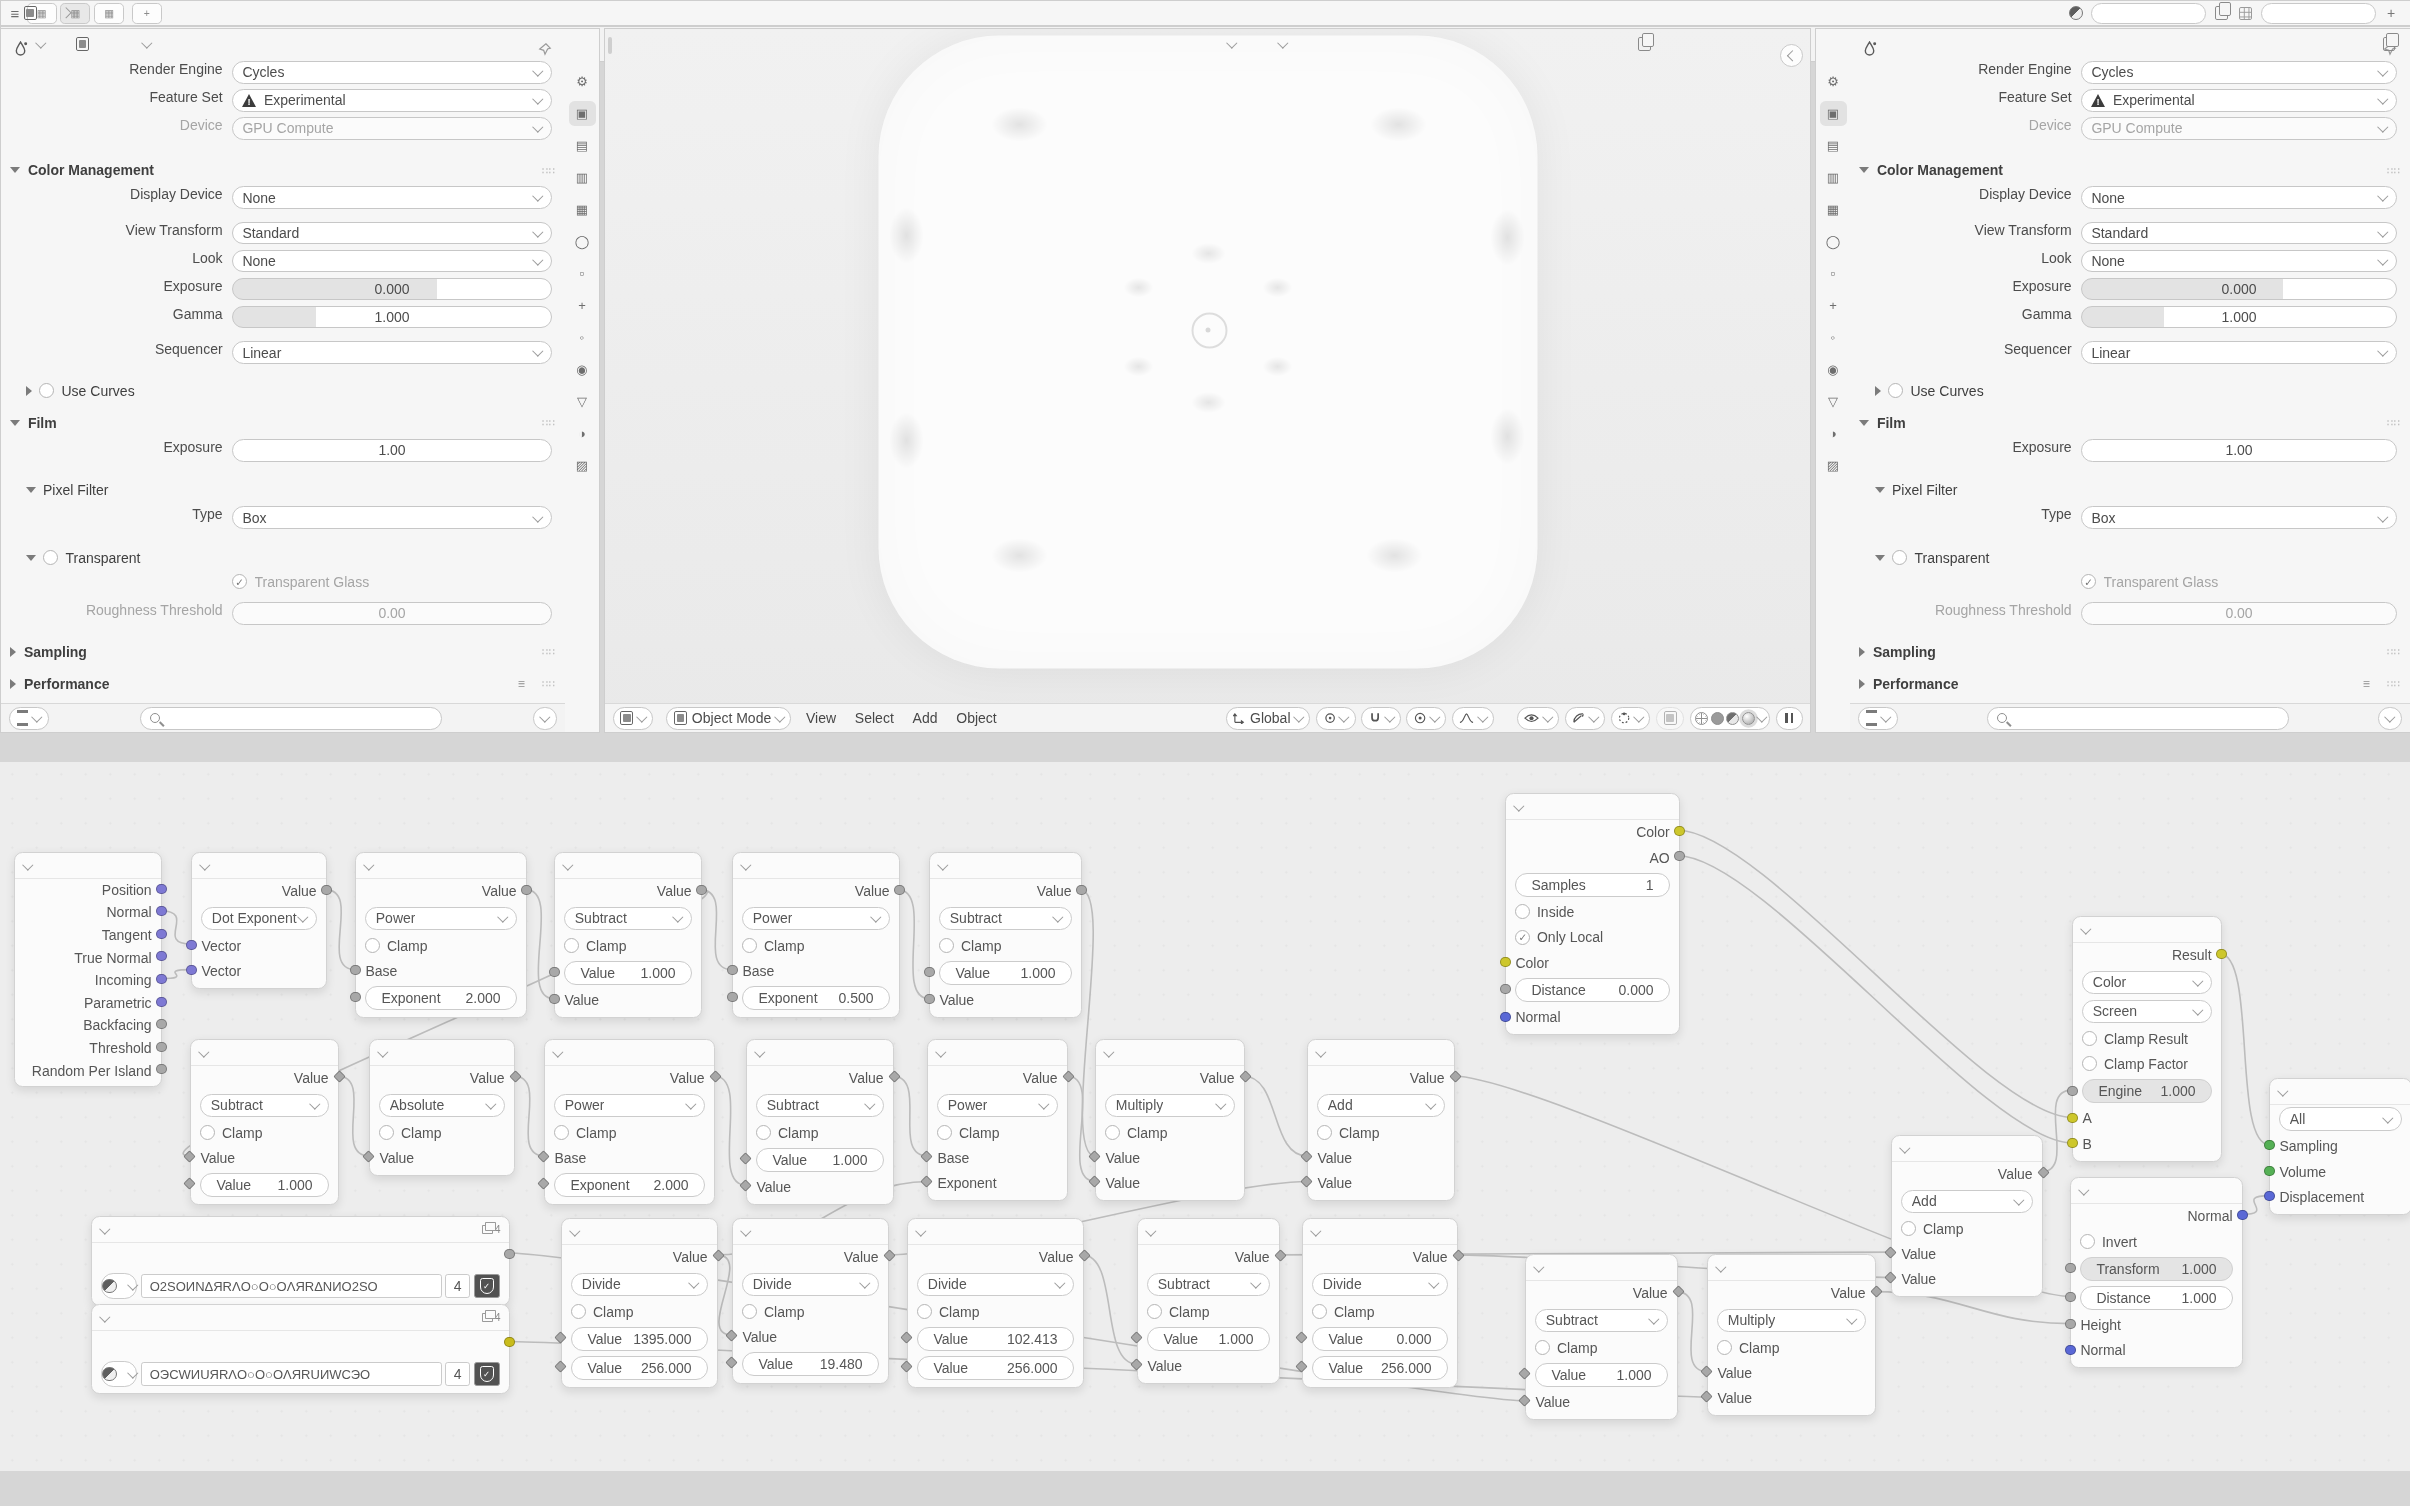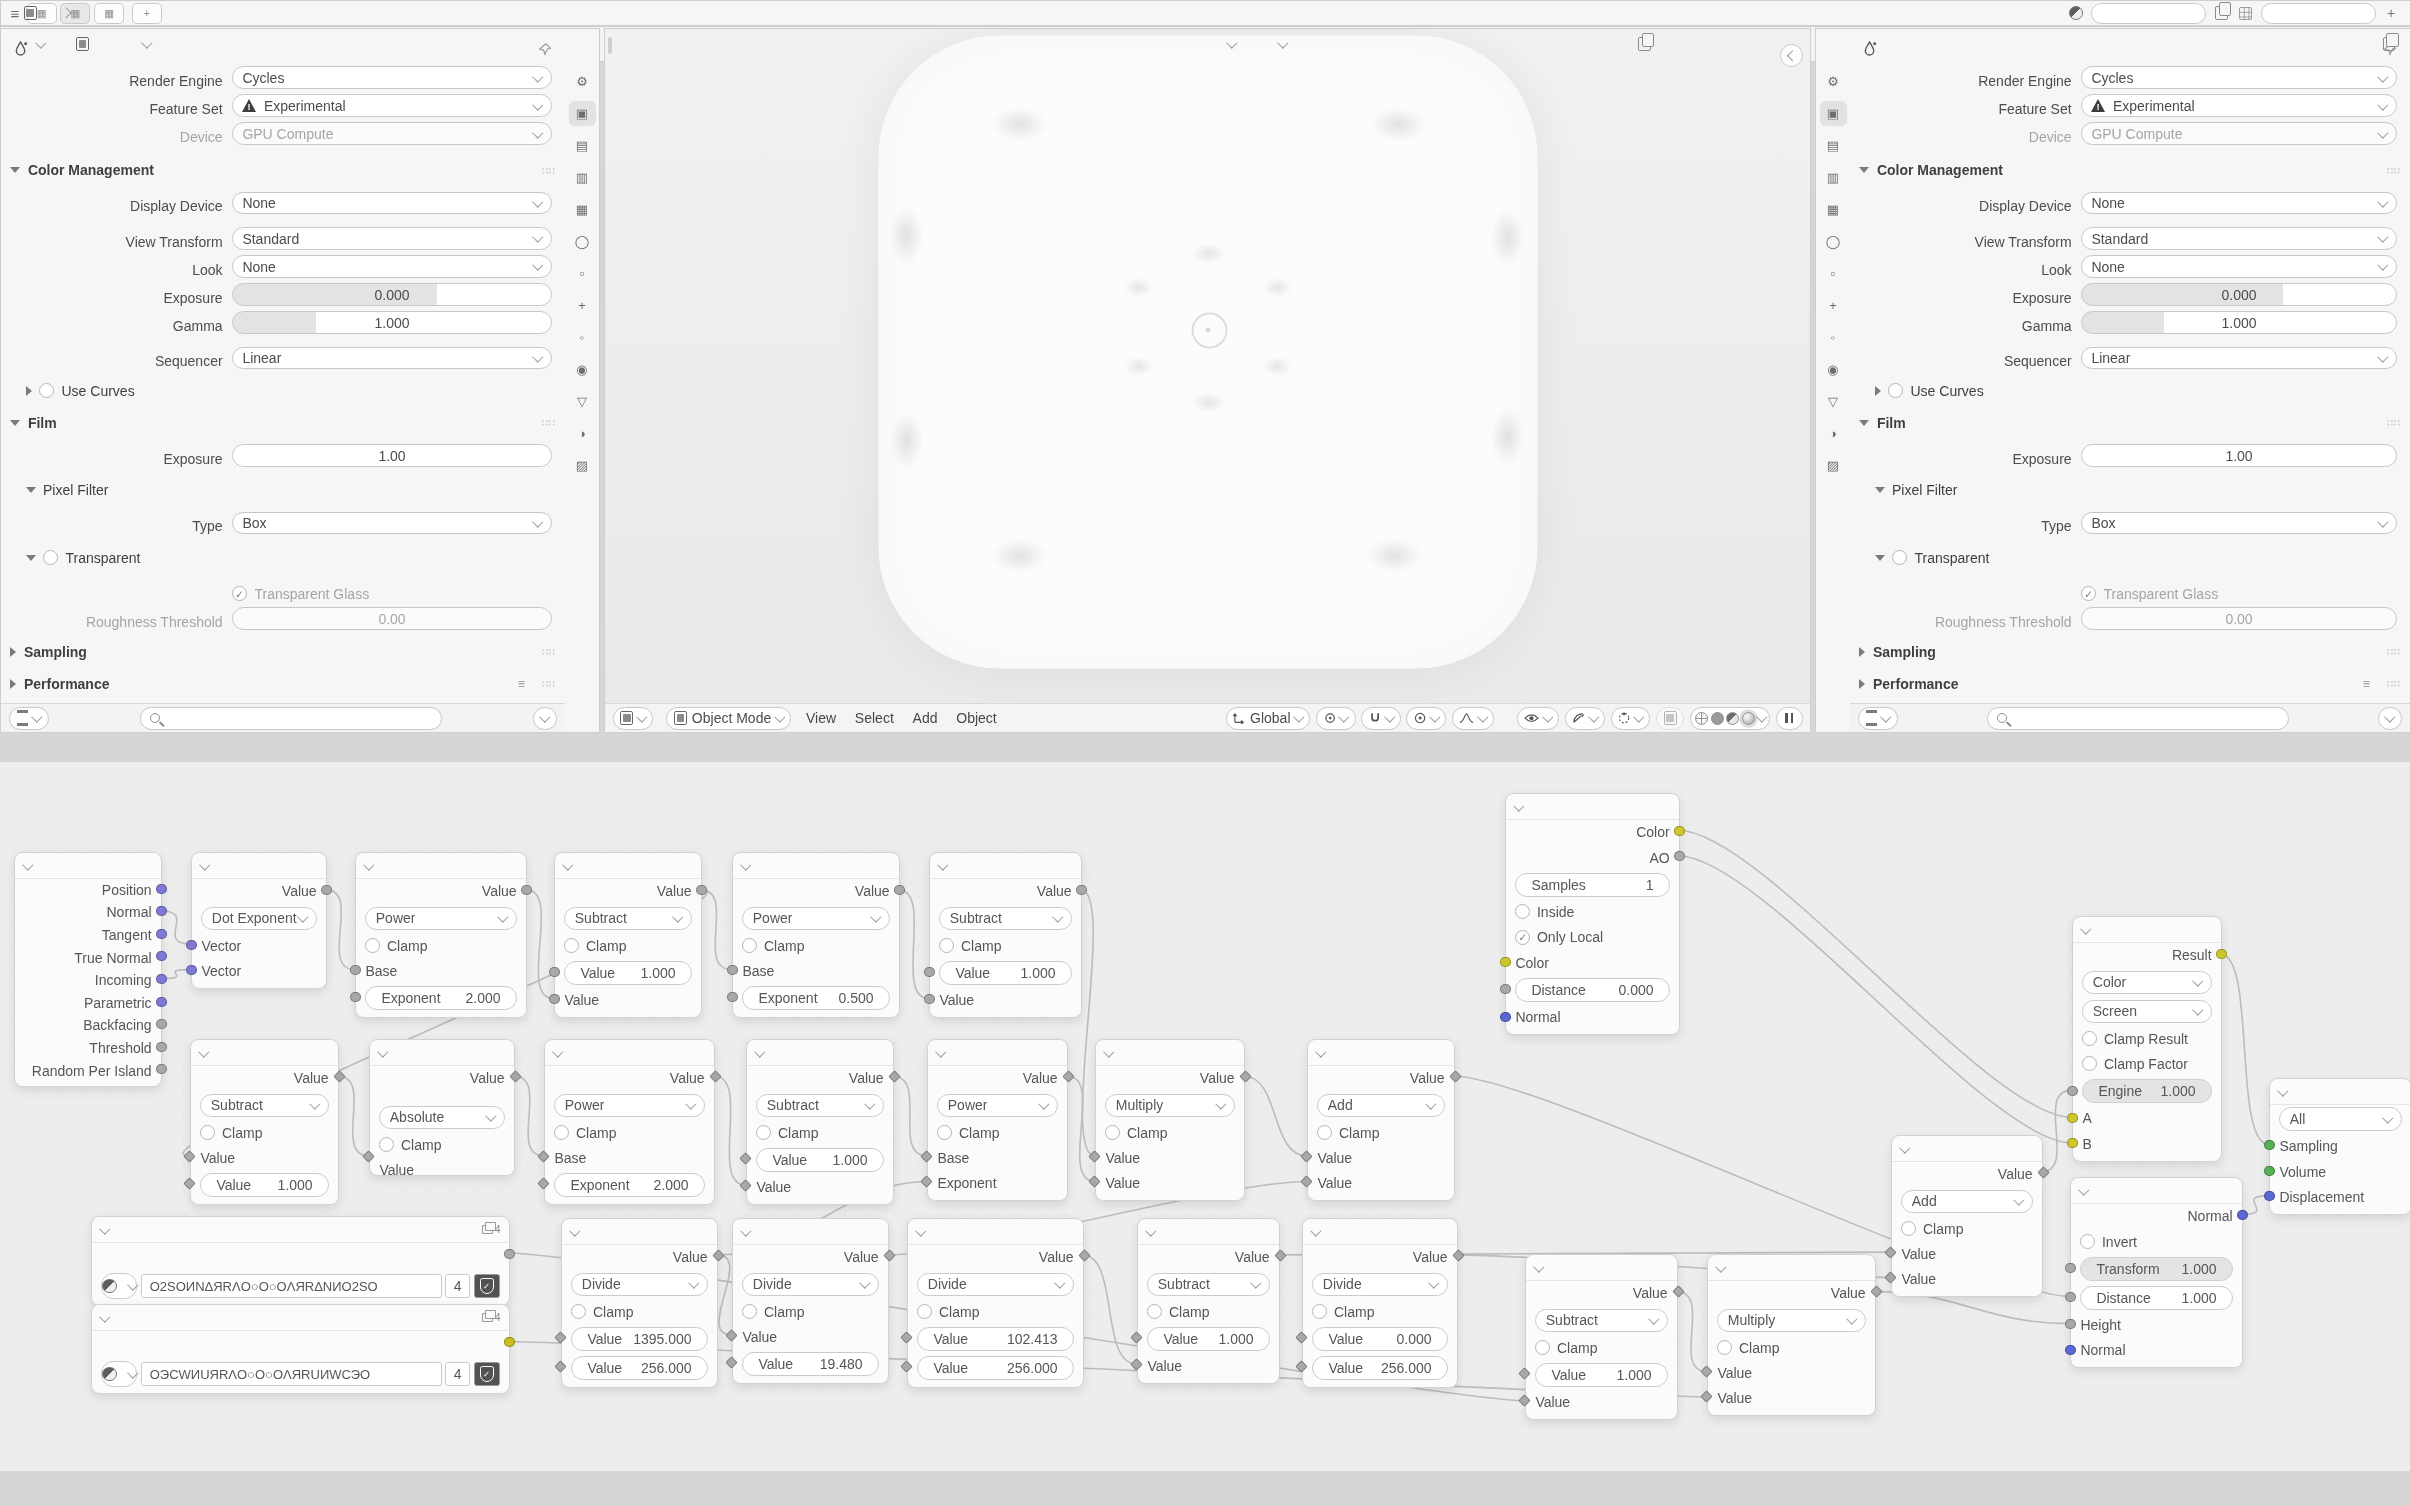--- a/index.html
+++ b/index.html
@@ -43,21 +43,21 @@
   .tb-pill{width:113px;height:19px;border:0.9px solid #c9c9c9;border-radius:10.4px;background:#fff}
   .tb-icn{width:19px;height:19px;display:inline-flex;align-items:center;justify-content:center;color:#777}
   
   .props{display:flex;overflow:hidden}
   .ptabs{width:34px;display:flex;flex-direction:column;align-items:center;padding-top:40px;gap:6.6px;flex:0 0 auto}
   .ptab{width:27px;height:25.4px;border-radius:5.6px;display:flex;align-items:center;justify-content:center;
         color:#6e6e6e;font-size:13px}
   .ptab.active{background:#e2e2e2}
   .pcontent{flex:1;position:relative;padding-top:7.5px;overflow:hidden}
   .topicons{display:flex;align-items:center;height:24.5px;padding:0 13px}
-  .prow{display:flex;align-items:flex-end;height:28px}
+  .prow{display:flex;align-items:flex-start;height:28px}
   .plabel{width:231px;text-align:right;padding-right:9.4px;box-sizing:border-box;flex:0 0 auto;
           white-space:nowrap;overflow:hidden}
   .plabel.dis{color:#a5a5a5}
   .pctl{flex:1;margin-right:13px;display:flex;align-items:center;gap:7.5px;min-width:0}
   .pctl .pill{flex:1}
   .psec{display:flex;align-items:center;height:32px;padding:0 9.4px;gap:7.5px;font-weight:bold;color:#3f3f3f}
   .psec .adorn{margin-left:auto;display:flex;align-items:center;gap:9.4px}
   .pheader{position:absolute;left:0;right:0;bottom:0;height:28px;background:#f3f3f3;
            border-top:0.9px solid #d8d8d8;display:flex;align-items:center;padding:0 7.5px;gap:9.4px}
   .roundbtn{height:21px;border:0.9px solid #c7c7c7;border-radius:11.3px;background:#fff;display:inline-flex;
@@ -986,21 +986,21 @@
       </div>
     </div>
     <div class="node" style="left: 369px; top: 277px; width: 144px; height: 135px;">
       <div class="nhdr">
         <span class="chev"></span>
       </div>
       <span class="sock diamond" style="background: rgb(168, 168, 168); top: 32px; right: -5.6px;"></span>
       <div class="nrow out" style="height: 25.4px;">
         <span>Value</span>
       </div>
-      <div class="nrow menu" style="height: 29px; margin-top: 12px;">
+      <div class="nrow menu" style="height: 29px;">
         <div class="npill">
           <span class="lab">Absolute</span>
           <span class="chev"></span>
         </div>
       </div>
       <div class="nrow check" style="height: 25.4px;">
         <span class="ck" style="margin-right: 6.6px;"></span>
         <span>Clamp</span>
       </div>
       <span class="sock diamond" style="background: rgb(168, 168, 168); top: 112px; left: -5.6px;"></span>

